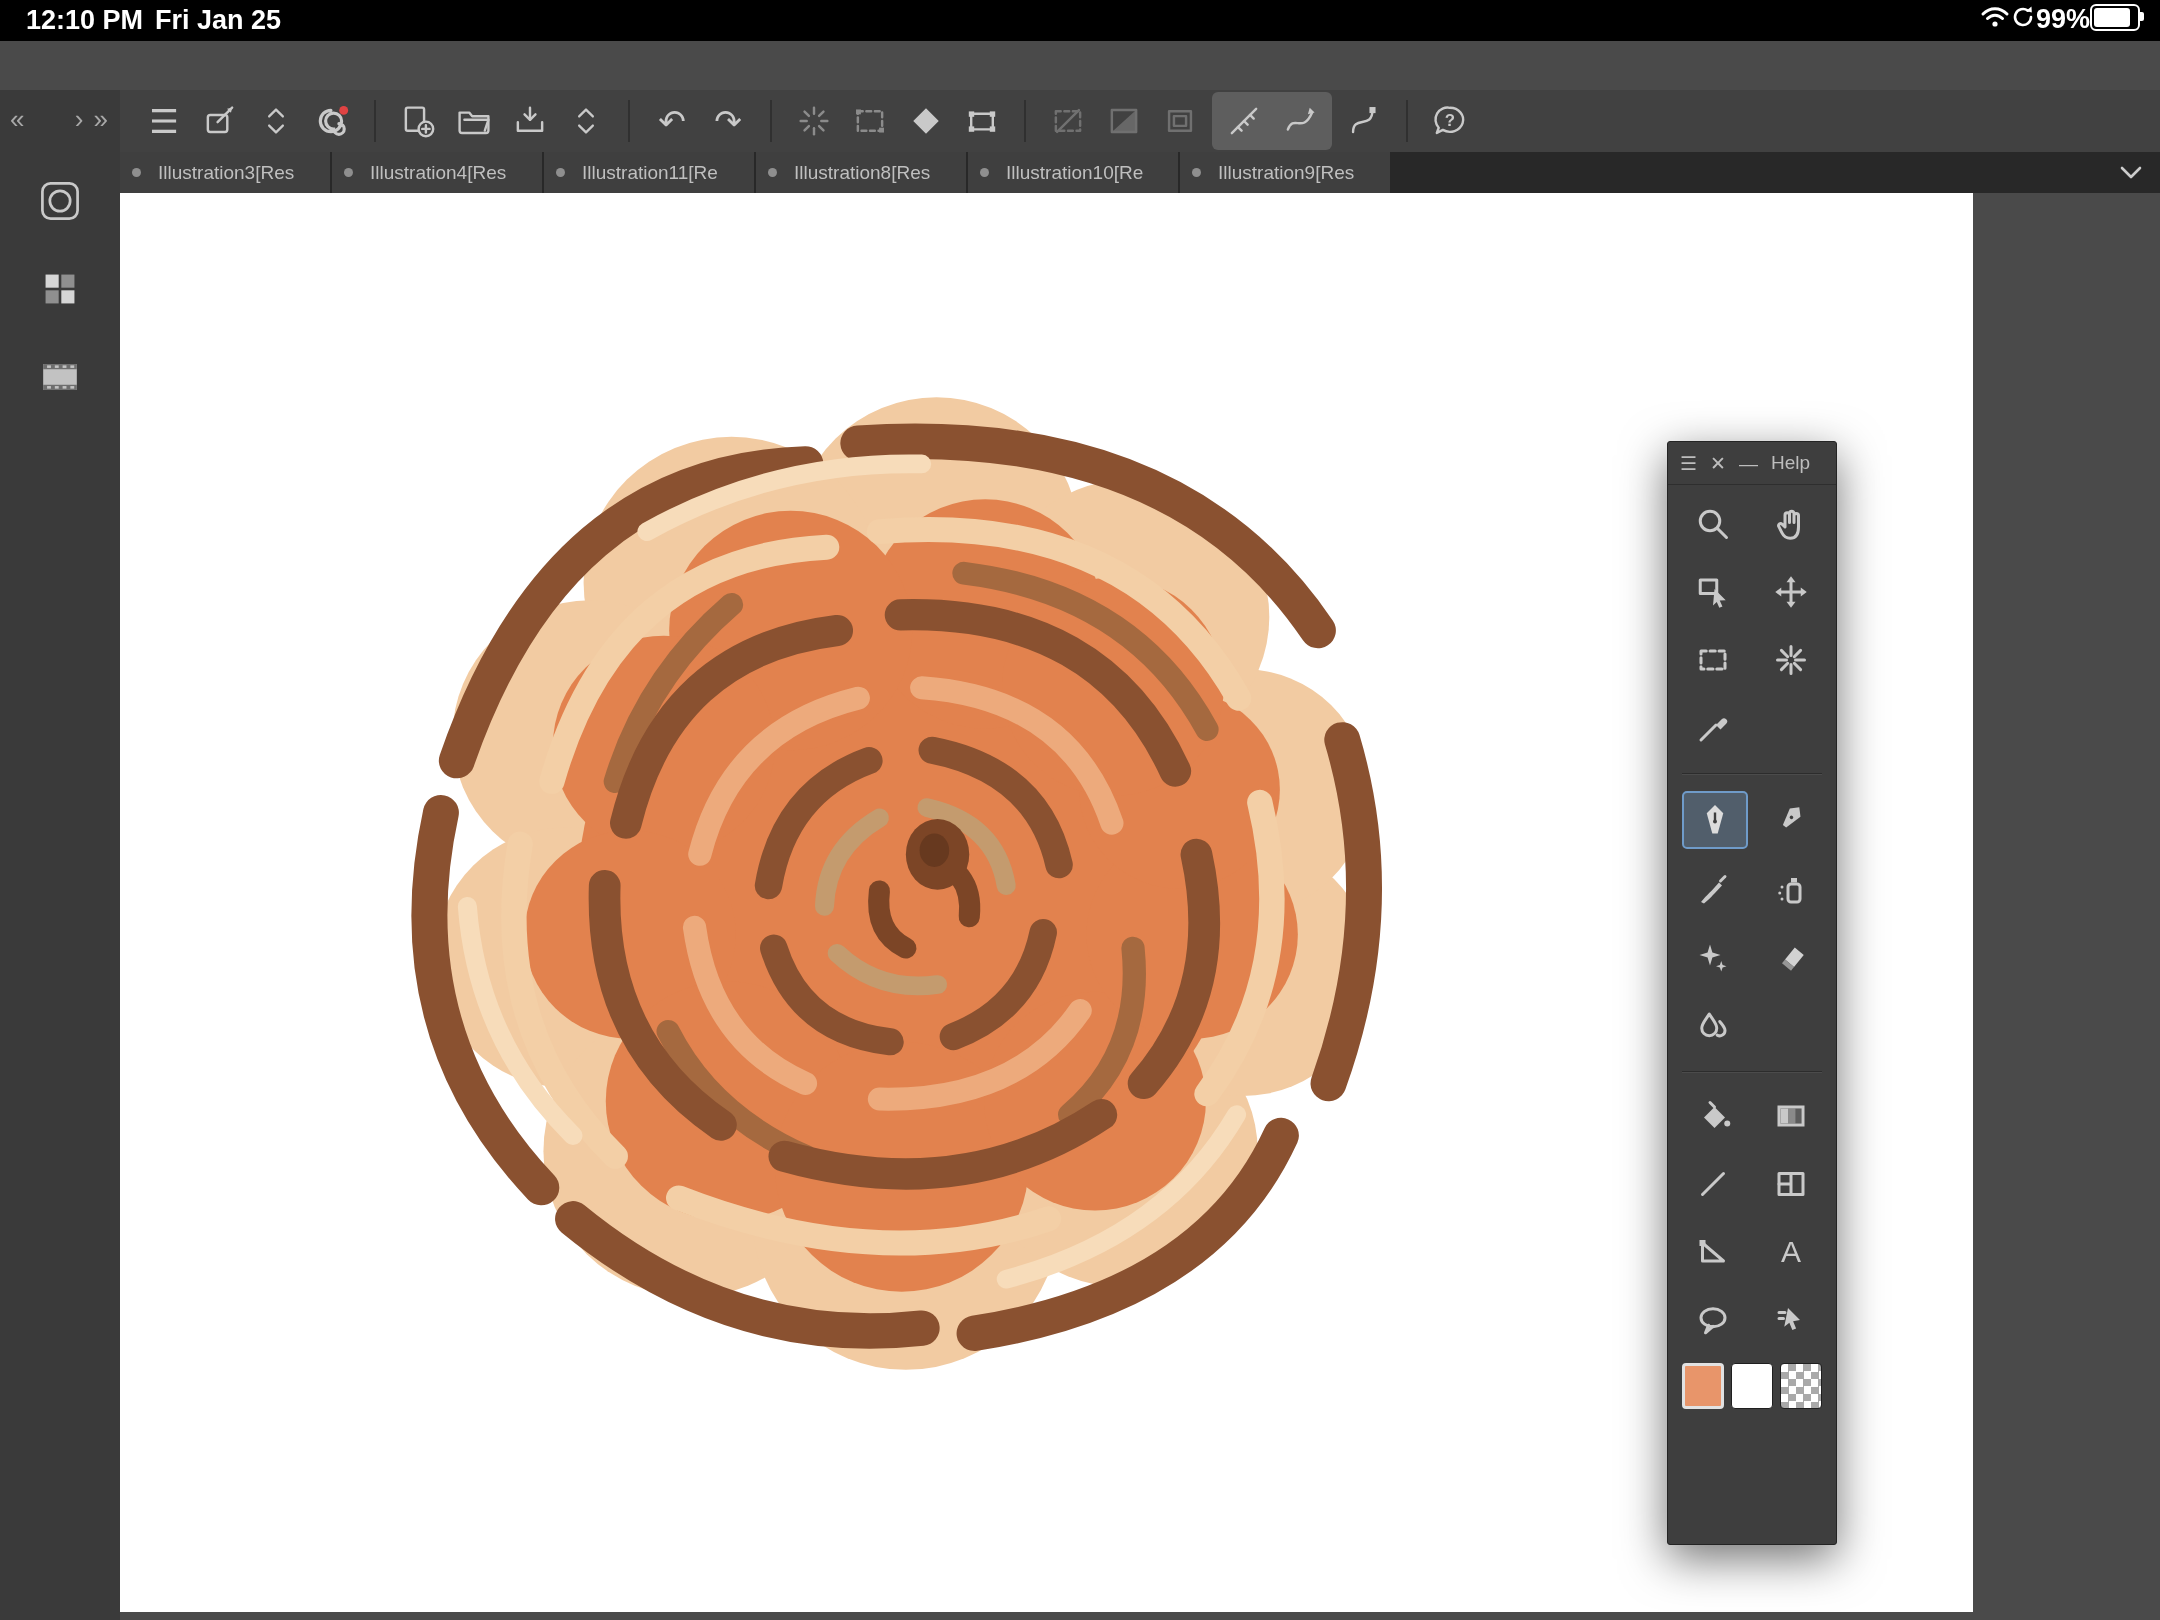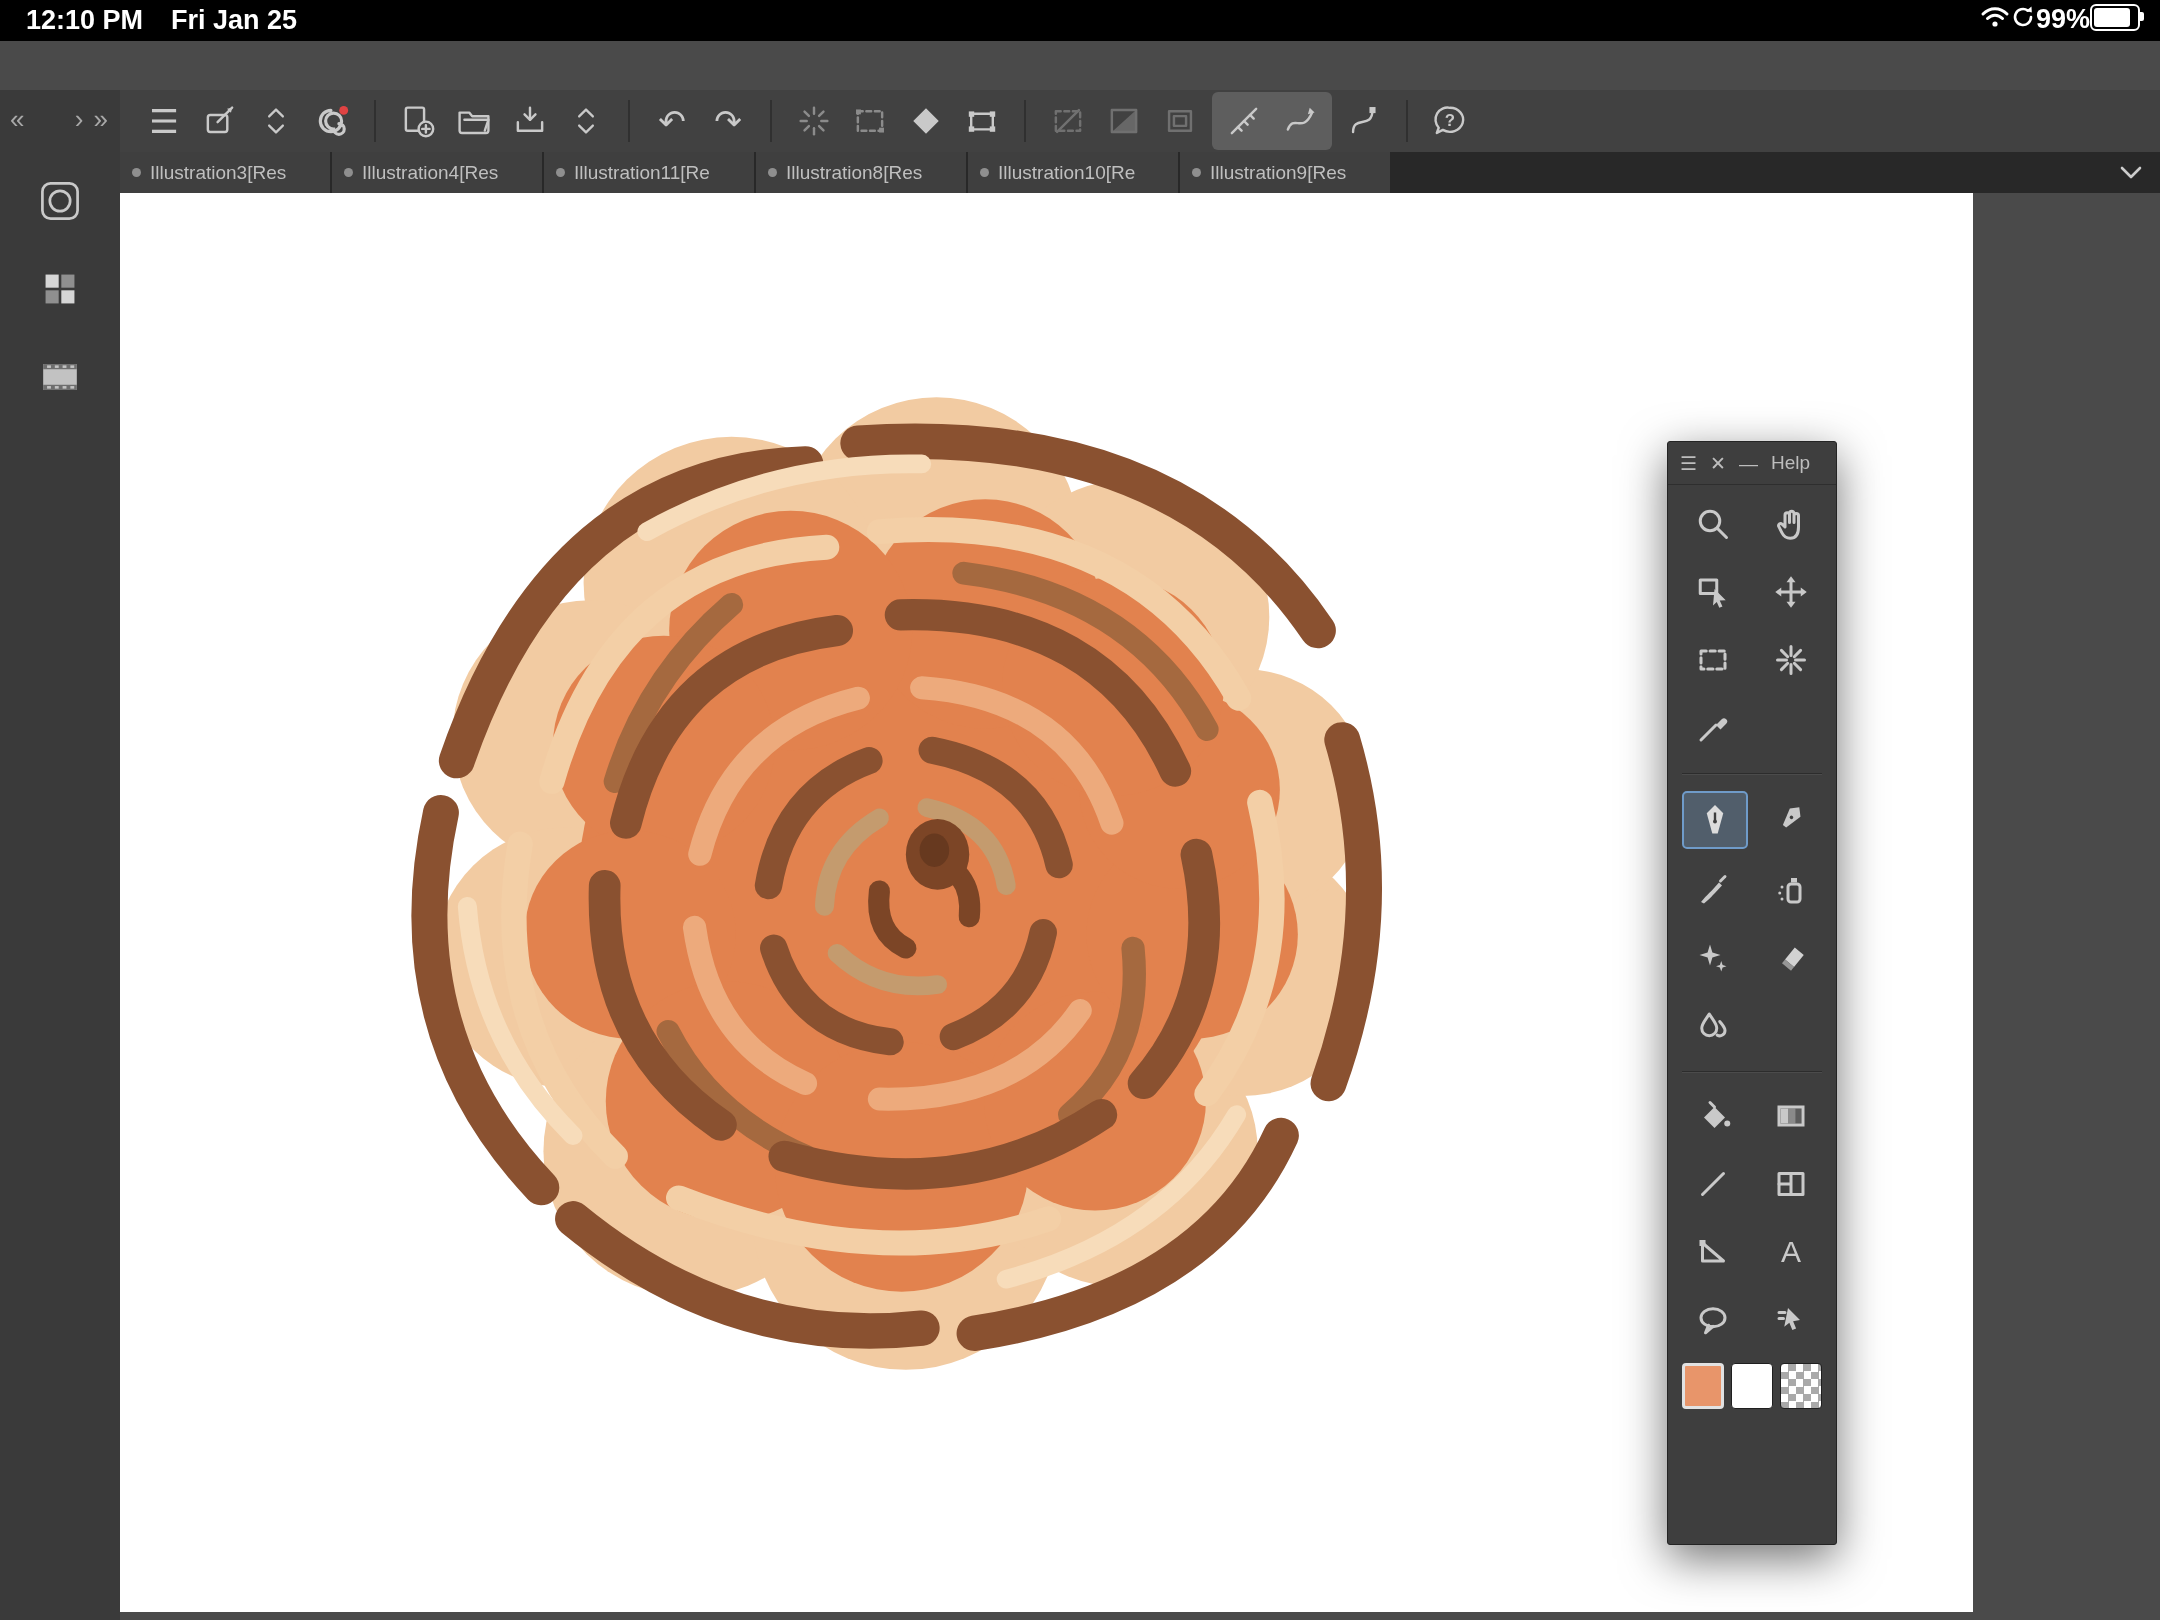--- a/index.html
+++ b/index.html
@@ -1,21 +1,21 @@
 <!DOCTYPE html>
 <html><head>
 <meta charset="utf-8">
 <style>
   html,body{margin:0;padding:0;background:#222;}
   .app{position:relative;width:2160px;height:1620px;background:#4a4a4a;overflow:hidden;
        font-family:"Liberation Sans",sans-serif;-webkit-font-smoothing:antialiased;}
   
   .status-bar{position:absolute;left:0;top:0;width:2160px;height:41px;background:#000;color:#fff;
               display:flex;align-items:center;font-size:27px;font-weight:700;}
-  .sb-left{display:flex;gap:28px;margin-left:26px;}
+  .sb-left{display:flex;gap:12px;margin-left:26px;}
   .sb-right{margin-left:auto;display:flex;align-items:flex-start;gap:0;margin-right:20px;}
   .battery{width:46px;height:23px;border:2px solid #fff;border-radius:6px;position:relative;display:flex;align-items:center;}
   .battery .lvl{position:absolute;left:2px;top:2px;bottom:2px;width:36px;background:#fff;border-radius:3px;}
   .battery .tip{position:absolute;right:-6px;top:6px;width:4px;height:9px;background:#fff;border-radius:0 2px 2px 0;}
   
   .menu-bar{position:absolute;left:0;top:41px;width:2160px;height:49px;background:#3d3d3d;
             display:flex;align-items:center;color:#e8e8e8;font-size:25px;}
   .app-logo{width:36px;height:36px;margin:0 30px 0 20px;display:flex;align-items:center;justify-content:center;}
   .menu-item{padding:0 24px;height:49px;display:flex;align-items:center;cursor:default;}
   
@@ -31,21 +31,21 @@
   
   .left-rail{position:absolute;left:0;top:90px;width:120px;height:1530px;background:#3a3a3a;}
   .rail-chevrons{display:flex;align-items:center;justify-content:space-between;padding:14px 12px 0 10px;
                  color:#a8a8a8;font-size:26px;}
   .rail-icons{display:flex;flex-direction:column;align-items:center;gap:36px;margin-top:40px;}
   .rbtn{width:52px;height:52px;display:flex;align-items:center;justify-content:center;}
   
   .tab-bar{position:absolute;left:120px;top:152px;width:2040px;height:41px;background:#282828;
            display:flex;align-items:stretch;}
   .tab{width:198px;flex:0 0 auto;margin-right:2px;background:#3f3f3f;color:#bfbfbf;font-size:19px;
-       display:flex;align-items:center;gap:9px;padding-left:12px;overflow:hidden;white-space:nowrap;}
+       display:flex;align-items:center;gap:17px;padding-left:12px;overflow:hidden;white-space:nowrap;}
   .tab .dot{width:9px;height:9px;border-radius:50%;background:#8f8f8f;flex:0 0 auto;}
   .tab.active{width:auto;padding:0 18px;background:#5a5a5a;color:#f2f2f2;}
   .tab.active .dot{background:#c0c0c0;}
   .tab-chevron{position:absolute;right:14px;top:0;height:41px;display:flex;align-items:center;}
   
   .canvas{position:absolute;left:120px;top:193px;width:1853px;height:1419px;background:#ffffff;}
   .rose{position:absolute;left:210px;top:172px;}
   
   .tool-panel{position:absolute;left:1667px;top:441px;width:168px;height:1102px;background:#3e3e3e;
               border:1px solid #242424;box-shadow:0 14px 46px rgba(0,0,0,.55);border-radius:3px;

